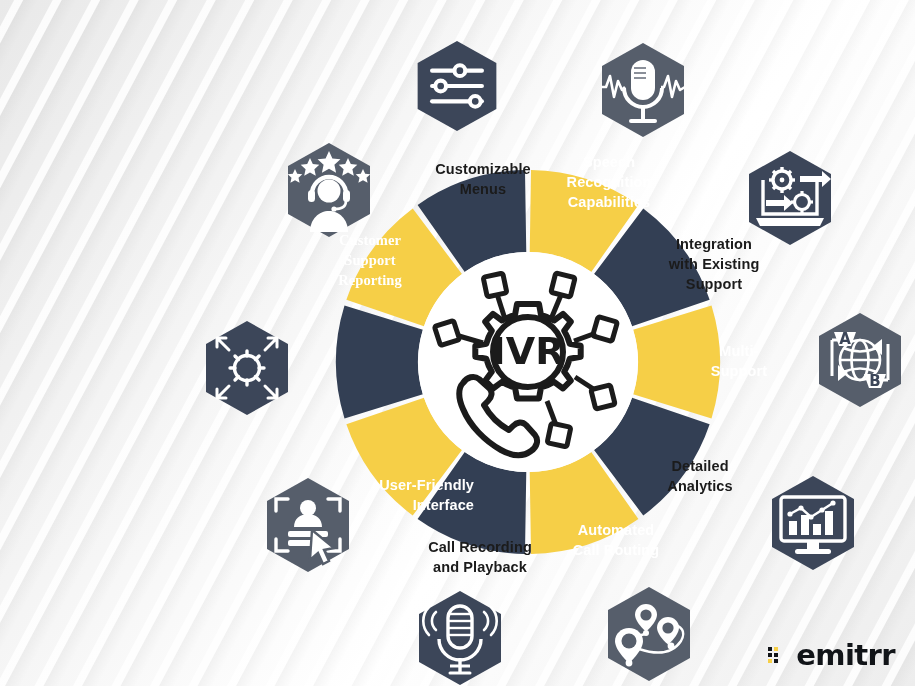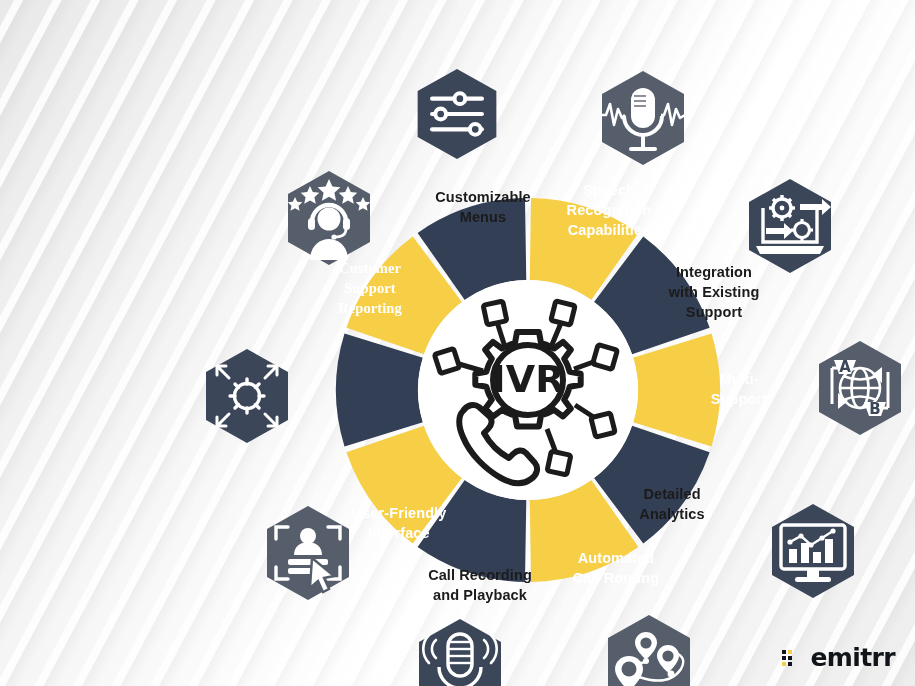--- a/index.html
+++ b/index.html
@@ -15,21 +15,21 @@
     background:
       repeating-linear-gradient(118deg,
         rgba(255,255,255,0) 0px,
         rgba(255,255,255,0) 12px,
         rgba(255,255,255,.85) 13px,
         rgba(255,255,255,.85) 20px,
         rgba(0,0,0,.035) 21px,
         rgba(0,0,0,.0) 34px),
       linear-gradient(125deg,#e9e9e9 0%,#f6f6f6 35%,#ffffff 60%,#ededed 100%);
   }
-  #stage{position:absolute;inset:0;margin-top:28px;}
+  #stage{position:absolute;inset:0;}
   svg.wheel{position:absolute;left:0;top:0;}
   
   .seg-label{
     position:absolute;
     text-align:center;
     font-weight:bold;
     font-size:14.5px;
     line-height:1.37;
     letter-spacing:.1px;
     width:150px;
@@ -51,21 +51,21 @@
     width:210px;height:210px;
     transform:translate(-50%,-50%);
   }
   
   #brand{
     position:absolute;right:20px;bottom:14px;
     display:flex;align-items:center;gap:7px;
   }
   #brand .mark{display:block;}
   #brand .wordmark{
-    font-size:25px;font-weight:bold;color:#111418;
+    font-size:29px;font-weight:bold;color:#111418;
     letter-spacing:-.6px;font-family:"DejaVu Sans",sans-serif;
   }
 </style>
 </head>
 <body>
 
 <div id="bg"></div>
 
 <div id="stage">
 
@@ -100,36 +100,36 @@
     <div>Integration</div>
     <div>with Existing</div>
     <div>Support</div>
   </div>
 
   <div class="seg-label dark" style="left:739px;top:362px;">
     <div>Multi-</div>
     <div>Support</div>
   </div>
 
-  <div class="seg-label light" style="left:672px;top:477px;">
+  <div class="seg-label light" style="left:700px;top:477px;">
     <div>Detailed</div>
     <div>Analytics</div>
   </div>
 
   <div class="seg-label dark" style="left:616px;top:541px;">
     <div>Automated</div>
     <div>Call Routing</div>
   </div>
 
   <div class="seg-label light" style="left:480px;top:558px;">
     <div>Call Recording</div>
     <div>and Playback</div>
   </div>
 
-  <div class="seg-label dark" style="left:399px;top:496px;">
+  <div class="seg-label dark" style="left:399px;top:496px;text-align:right;">
     <div>User-Friendly</div>
     <div>Interface</div>
   </div>
 
 
   <div class="seg-label dark" style="left:370px;top:261px;font-family:Liberation Serif, serif;">
     <div>Customer</div>
     <div>Support</div>
     <div>Reporting</div>
   </div>

